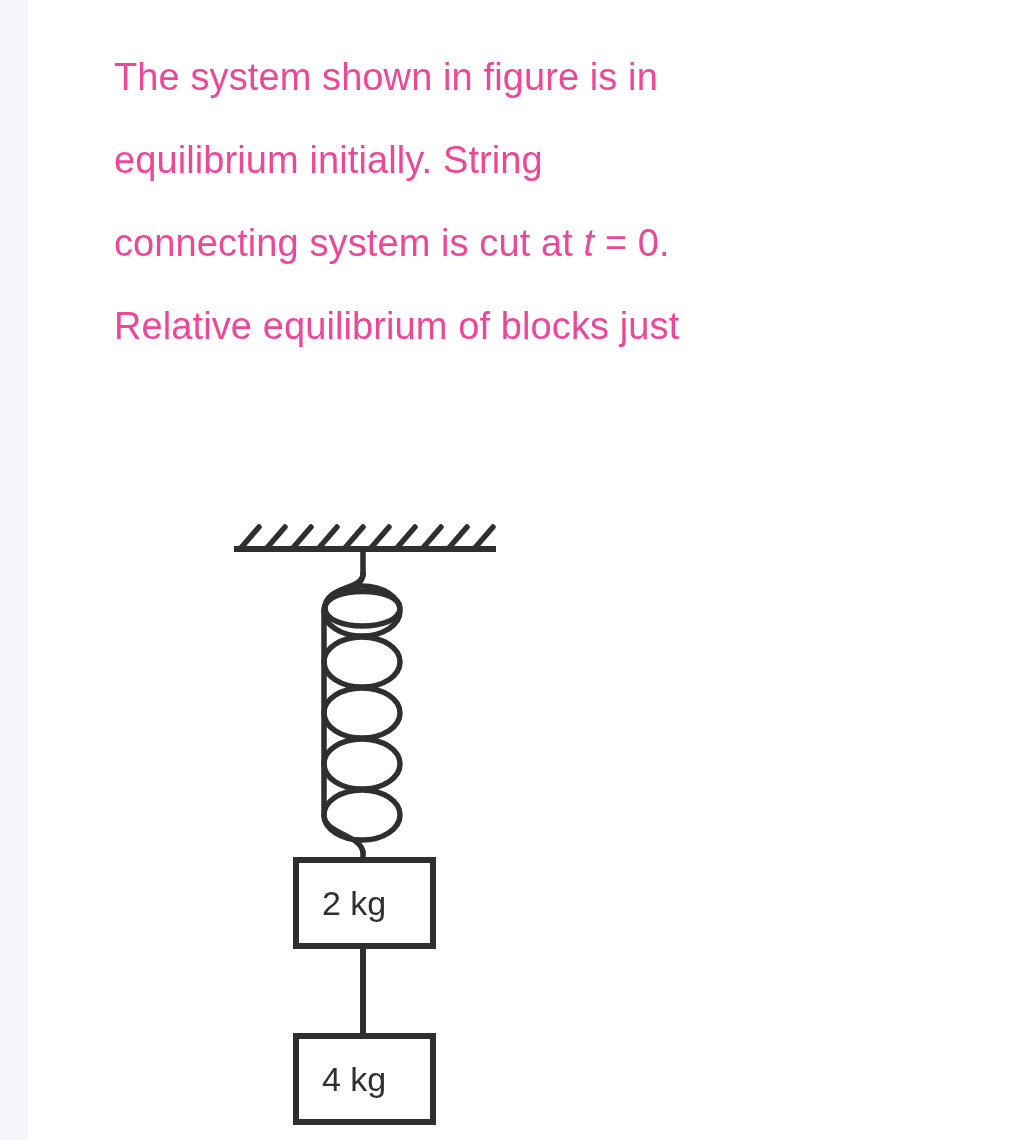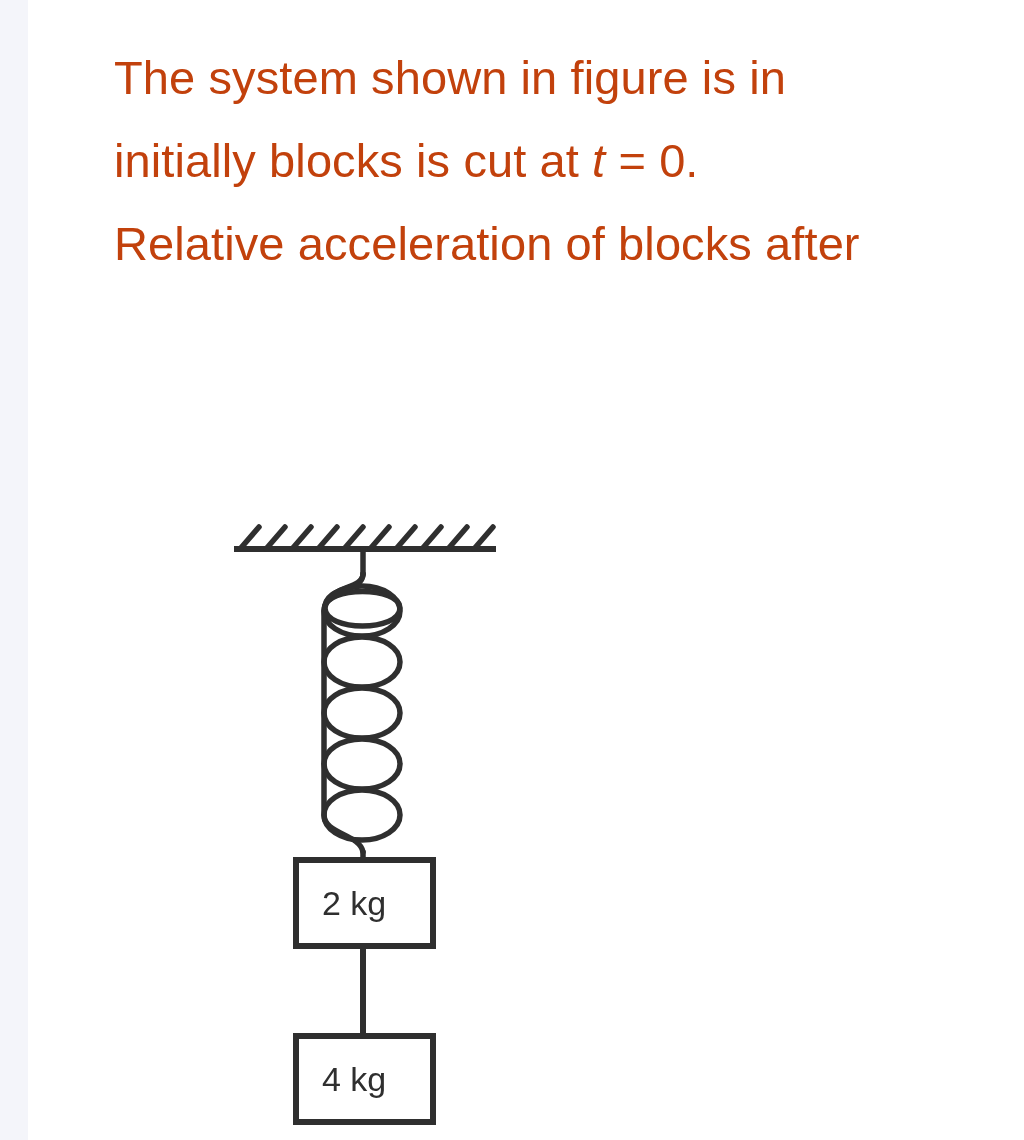--- a/index.html
+++ b/index.html
@@ -24,23 +24,23 @@
     height: 1140px;
     background: #f4f5fa;
   }
   #question-block {
     position: absolute;
     left: 114px;
     top: 36px;
     width: 860px;
   }
   .q-line {
-    font-size: 47px;
+    font-size: 38px;
     line-height: 83px;
-    color: #c2410c;
+    color: #ec4899;
     letter-spacing: 0.1px;
     white-space: pre;
   }
   .var-italic {
     font-style: italic;
   }
   #figure-wrap {
     position: absolute;
     left: 210px;
     top: 504px;
@@ -58,22 +58,23 @@
 </style>
 </head>
 <body>
 
 <div id="page">
 
   <div id="left-margin-strip"></div>
 
   <div id="question-block">
     <div class="q-line">The system shown in figure is in</div>
-    <div class="q-line"><span>initially blocks is cut at </span><span class="var-italic">t</span><span> = 0.</span></div>
-    <div class="q-line">Relative acceleration of blocks after</div>
+    <div class="q-line">equilibrium initially. String</div>
+    <div class="q-line"><span>connecting system is cut at </span><span class="var-italic">t</span><span> = 0.</span></div>
+    <div class="q-line">Relative equilibrium of blocks just</div>
   </div>
 
   <div id="figure-wrap">
     <svg id="figure-svg" width="330" height="640" viewBox="0 0 330 640">
 
       <g>
         <line x1="24" y1="45" x2="286" y2="45" stroke="#2f2f2f" stroke-width="6" stroke-linecap="butt"></line>
 
         <line x1="30" y1="45" x2="49" y2="23" stroke="#2f2f2f" stroke-width="5.5" stroke-linecap="round"></line>
         <line x1="56" y1="45" x2="75" y2="23" stroke="#2f2f2f" stroke-width="5.5" stroke-linecap="round"></line>

